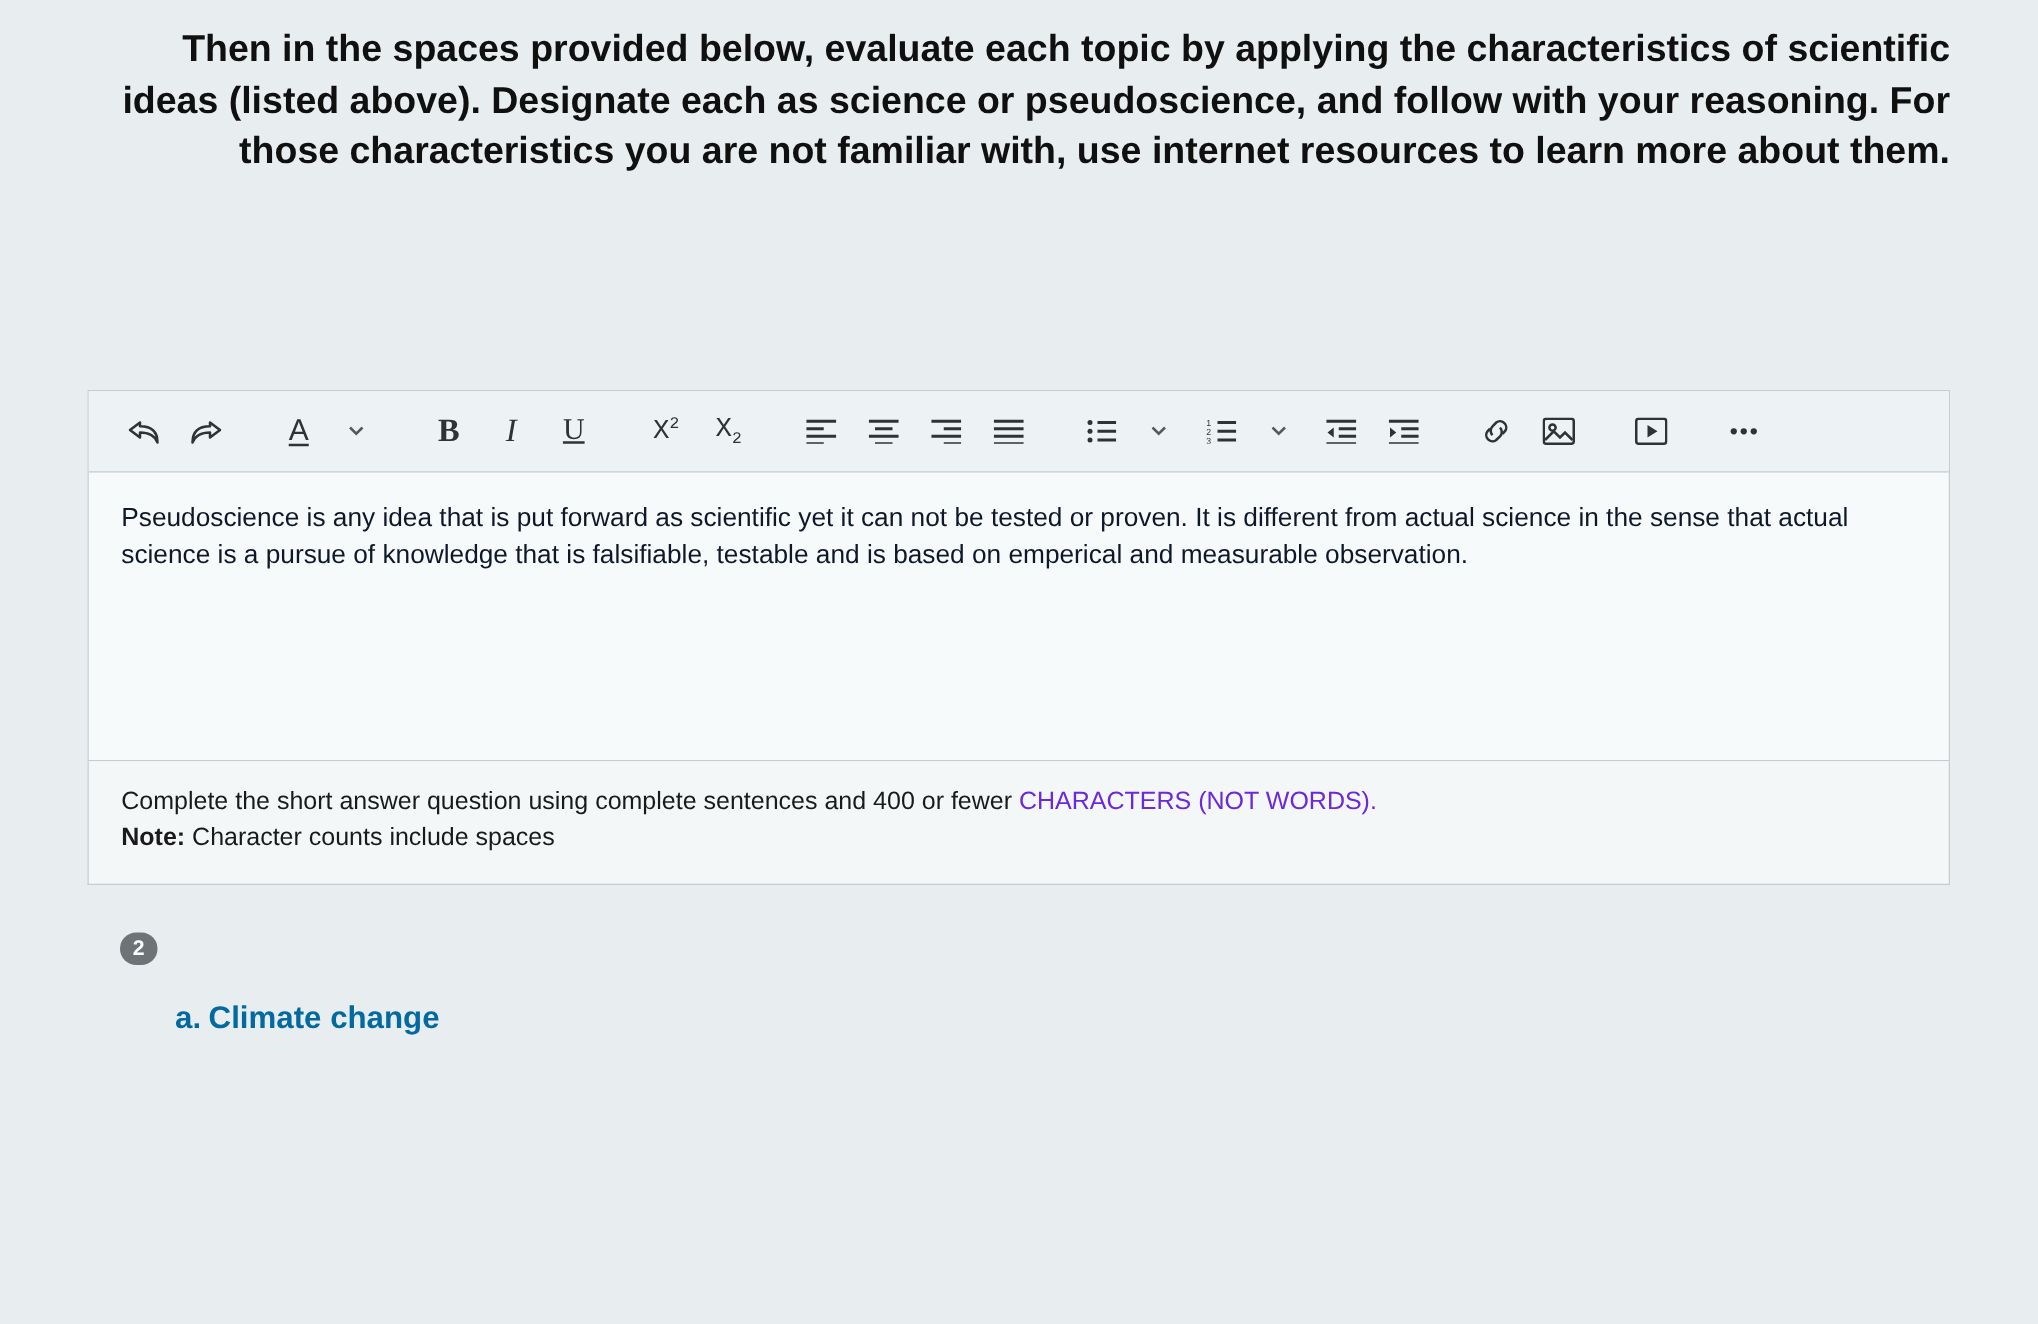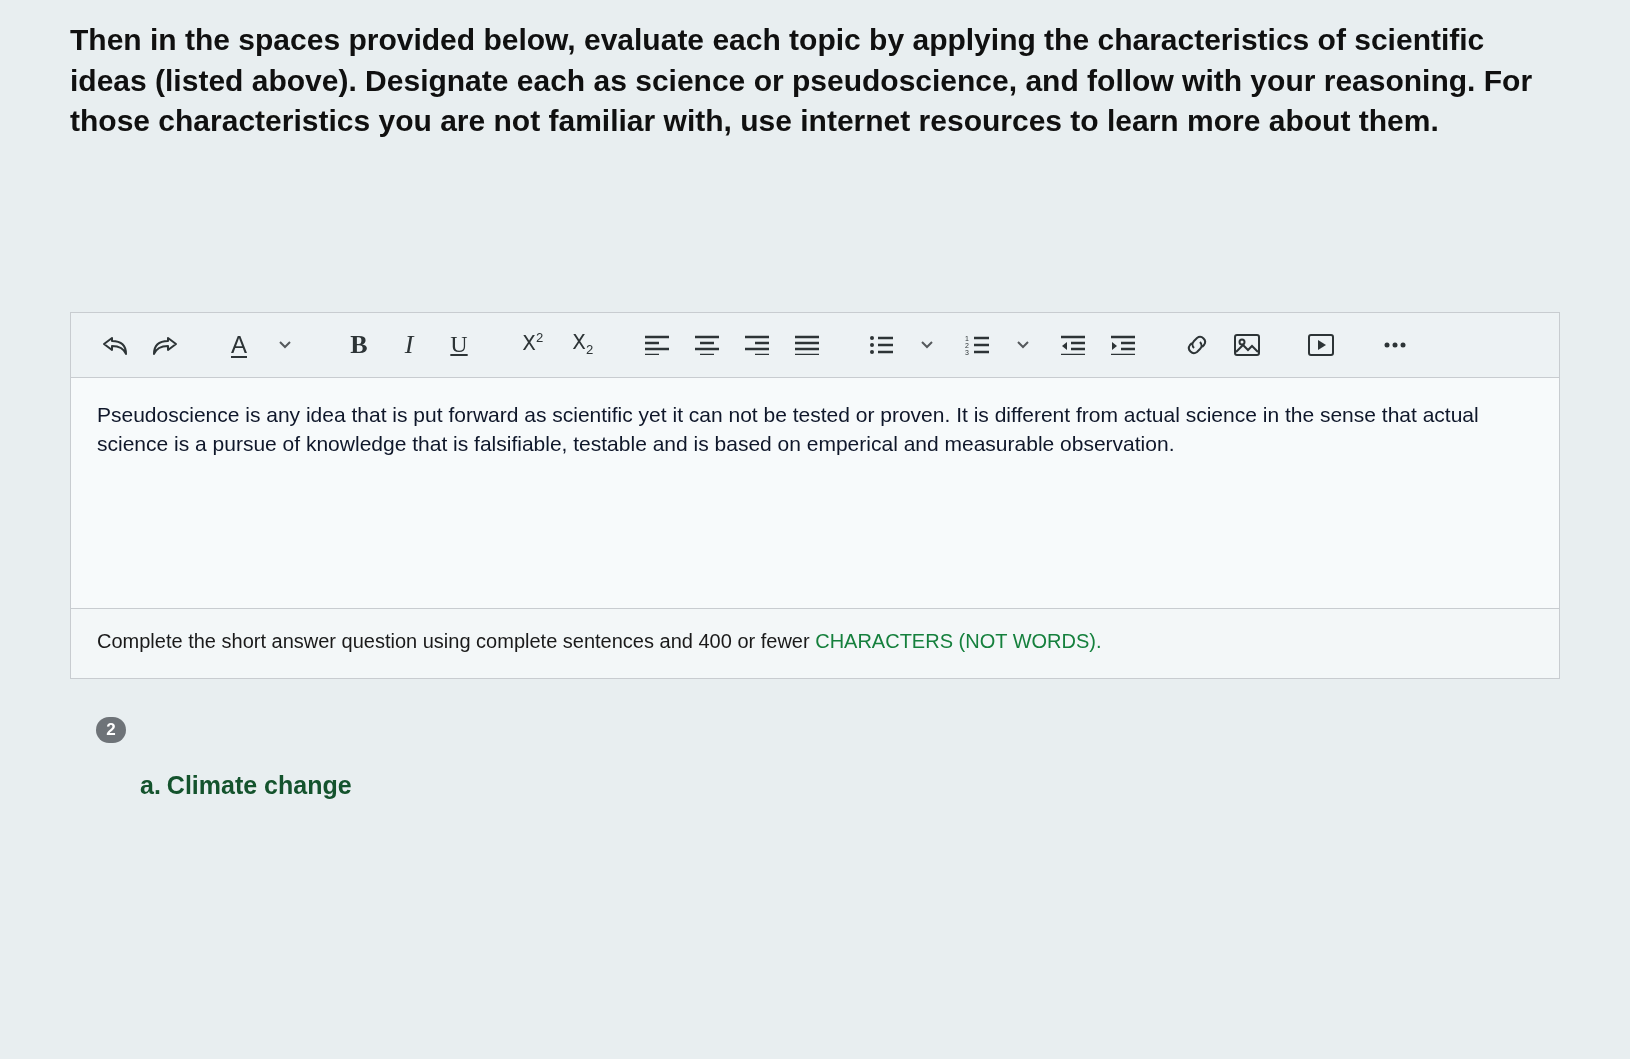--- a/index.html
+++ b/index.html
@@ -13,20 +13,21 @@
   }
   .page {
     padding: 20px 70px 0 70px;
   }
   .instructions {
     font-size: 30px;
     font-weight: bold;
     line-height: 1.35;
     margin-bottom: 40px;
     color: #101010;
+    text-align: right;
   }
   .editor-wrap {
     border: 1px solid #c8ccd0;
     margin-top: 170px;
     background: #f7fafb;
   }
   .toolbar {
     display: flex;
     align-items: center;
     gap: 6px;
@@ -62,21 +63,21 @@
     font-family: Verdana, Geneva, sans-serif;
   }
   .helper-box {
     border: 1px solid #c8ccd0;
     border-top: none;
     background: #f3f7f8;
     padding: 18px 26px 22px 26px;
     font-size: 20px;
     line-height: 1.45;
   }
-  .helper-warn { color: #15803d; }
+  .helper-warn { color: #6d28d9; }
   .helper-note-label { font-weight: bold; }
   .question-block {
     margin-top: 30px;
     padding: 8px 26px 10px 26px;
   }
   .qnum-badge {
     display: inline-flex;
     align-items: center;
     justify-content: center;
     background: #6e7378;
@@ -86,21 +87,21 @@
     border-radius: 999px;
     min-width: 30px;
     height: 26px;
     padding: 0 8px;
   }
   .qtext {
     margin-top: 28px;
     margin-left: 44px;
     font-size: 25px;
     font-weight: bold;
-    color: #14532d;
+    color: #0369a1;
   }
   .qlabel { font-weight: bold; margin-right: 6px; }
   svg { display: block; }
   .txt-a {
     font-family: Arial, sans-serif;
     font-weight: normal;
     text-decoration: underline;
     text-underline-offset: 3px;
     font-size: 24px;
   }
@@ -265,20 +266,23 @@
 
     </div>
 
     <div class="content" contenteditable="true" style="">Pseudoscience is any idea that is put forward as scientific yet it can not be tested or proven. It is different from actual science in the sense that actual science is a pursue of knowledge that is falsifiable, testable and is based on emperical and measurable observation.</div>
   </div>
 
   <div class="helper-box">
     <div>
       <span>Complete the short answer question using complete sentences and 400 or fewer </span><span class="helper-warn">CHARACTERS (NOT WORDS).</span>
     </div>
+    <div>
+      <span class="helper-note-label">Note:</span><span> Character counts include spaces</span>
+    </div>
   </div>
 
   <div class="question-block">
     <span class="qnum-badge">2</span>
     <div class="qtext">
       <span class="qlabel">a.</span><span>Climate change</span>
     </div>
   </div>
 
 </div>

